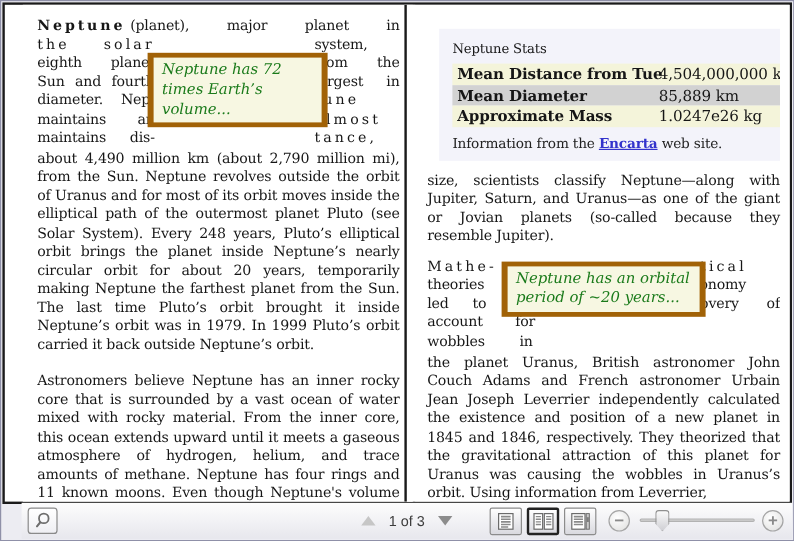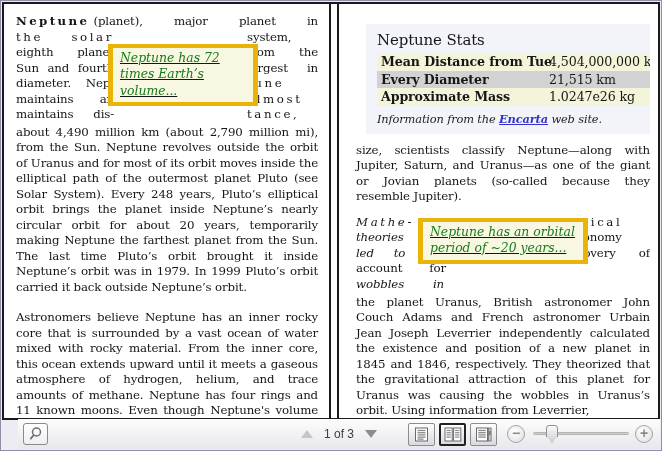--- a/index.html
+++ b/index.html
@@ -12,53 +12,53 @@
   .frame{
     position:absolute;left:1px;top:1px;width:658px;height:418px;
     border:2px solid #1a1a1a;background:#ffffff;
   }
   .page{
     position:absolute;top:0;bottom:0;overflow:hidden;background:#fff;
     font-size:11.8px;line-height:15.5px;letter-spacing:-0.15px;color:#161616;
     text-align:justify;
   }
   .page p{margin:0;}
-  .page-left{left:0;width:327px;border-right:2px solid #1a1a1a;padding:10px 11px 6px 12px;}
+  .page-left{left:15px;width:327px;border-right:2px solid #1a1a1a;padding:10px 11px 6px 12px;}
   .page-right{left:333px;right:0;border-left:2px solid #1a1a1a;padding:8px 8px 6px 17px;}
   .title-line{text-align:justify;text-align-last:justify;}
   .lead{font-weight:bold;letter-spacing:2.4px;margin-right:4px;}
   .wrap-region{position:relative;}
   .wrap1{height:95px;}
   .wrap2{height:80px;margin-top:10px;}
   .wrow{display:flex;justify-content:space-between;height:15.5px;overflow:hidden;}
   .wl,.wr{text-align:justify;text-align-last:justify;}
   .wl1{width:98px;}   .wr1{width:71px;}
-  .wl2{width:88px;font-style:italic;}   .wr2{width:90px;}
+  .wl2{width:88px;}   .wr2{width:90px;}
   .sp{letter-spacing:2.6px;}
-  .quote-box{position:absolute;background:#eab308;padding:4px 5px;text-decoration:underline;}
+  .quote-box{position:absolute;background:#a16207;padding:4px 5px;}
   .q1{left:92px;top:14px;width:150px;}
   .q2{left:62px;top:3px;width:170px;}
   .quote-inner{
     background:#f7f7e2;padding:2px 7px 3px 7px;color:#1a7a1a;
     font-style:italic;font-size:12.4px;line-height:16.5px;letter-spacing:0;
     text-align:left;text-align-last:auto;
   }
   .para-gap{margin-top:15px !important;}
   .stats-floater{
     background:#f3f3fa;margin:12px 0 9px 10px;padding:9px 0 8px 11px;
     width:284px;overflow:hidden;
   }
-  .stats-title{font-size:15px;line-height:15px;margin-bottom:5px;text-align:left;text-align-last:auto;}
+  .stats-title{font-size:11px;line-height:15px;margin-bottom:5px;text-align:left;text-align-last:auto;}
   .srow{display:flex;align-items:center;height:17.5px;width:300px;font-size:12.6px;letter-spacing:-0.1px;}
   .srow .lbl{font-weight:bold;width:172px;flex:none;padding-left:4px;white-space:nowrap;}
   .srow .val{white-space:nowrap;}
   .row-y{background:#f4f4da;}
   .row-g{background:#d2d2d2;}
   .stats-caption{
-    font-style:italic;font-size:11.4px;line-height:14px;margin-top:6px;
+    font-size:11.4px;line-height:14px;margin-top:6px;
     text-align:left;text-align-last:auto;color:#222;
   }
   .stats-caption .link{color:#3333cc;text-decoration:underline;font-weight:bold;cursor:pointer;}
   .rp1{margin-top:2px;}
   
   .toolbar{
     position:absolute;left:17px;right:1px;bottom:1px;height:30px;
     background:linear-gradient(#fdfdfd,#e7e7ed);
     display:flex;align-items:center;padding:0 5px;
     font-family:"Liberation Sans", sans-serif;
@@ -148,22 +148,22 @@
     </div>
 
     <div class="page page-right">
       <div class="stats-floater">
         <div class="stats-title">Neptune Stats</div>
         <div class="srow row-y">
             <span class="lbl">Mean Distance from Tue</span>
             <span class="val">4,504,000,000 km</span>
           </div>
         <div class="srow row-g">
-            <span class="lbl">Every Diameter</span>
-            <span class="val">21,515 km</span>
+            <span class="lbl">Mean Diameter</span>
+            <span class="val">85,889 km</span>
           </div>
         <div class="srow row-y">
             <span class="lbl">Approximate Mass</span>
             <span class="val">1.0247e26 kg</span>
           </div>
         <div class="stats-caption"><span>Information from the </span><span class="link">Encarta</span><span> web site.</span></div>
       </div>
 
       <p class="rp1">size, scientists classify Neptune—along with Jupiter, Saturn, and Uranus—as one of the giant or Jovian planets (so-called because they resemble Jupiter).</p>
 

